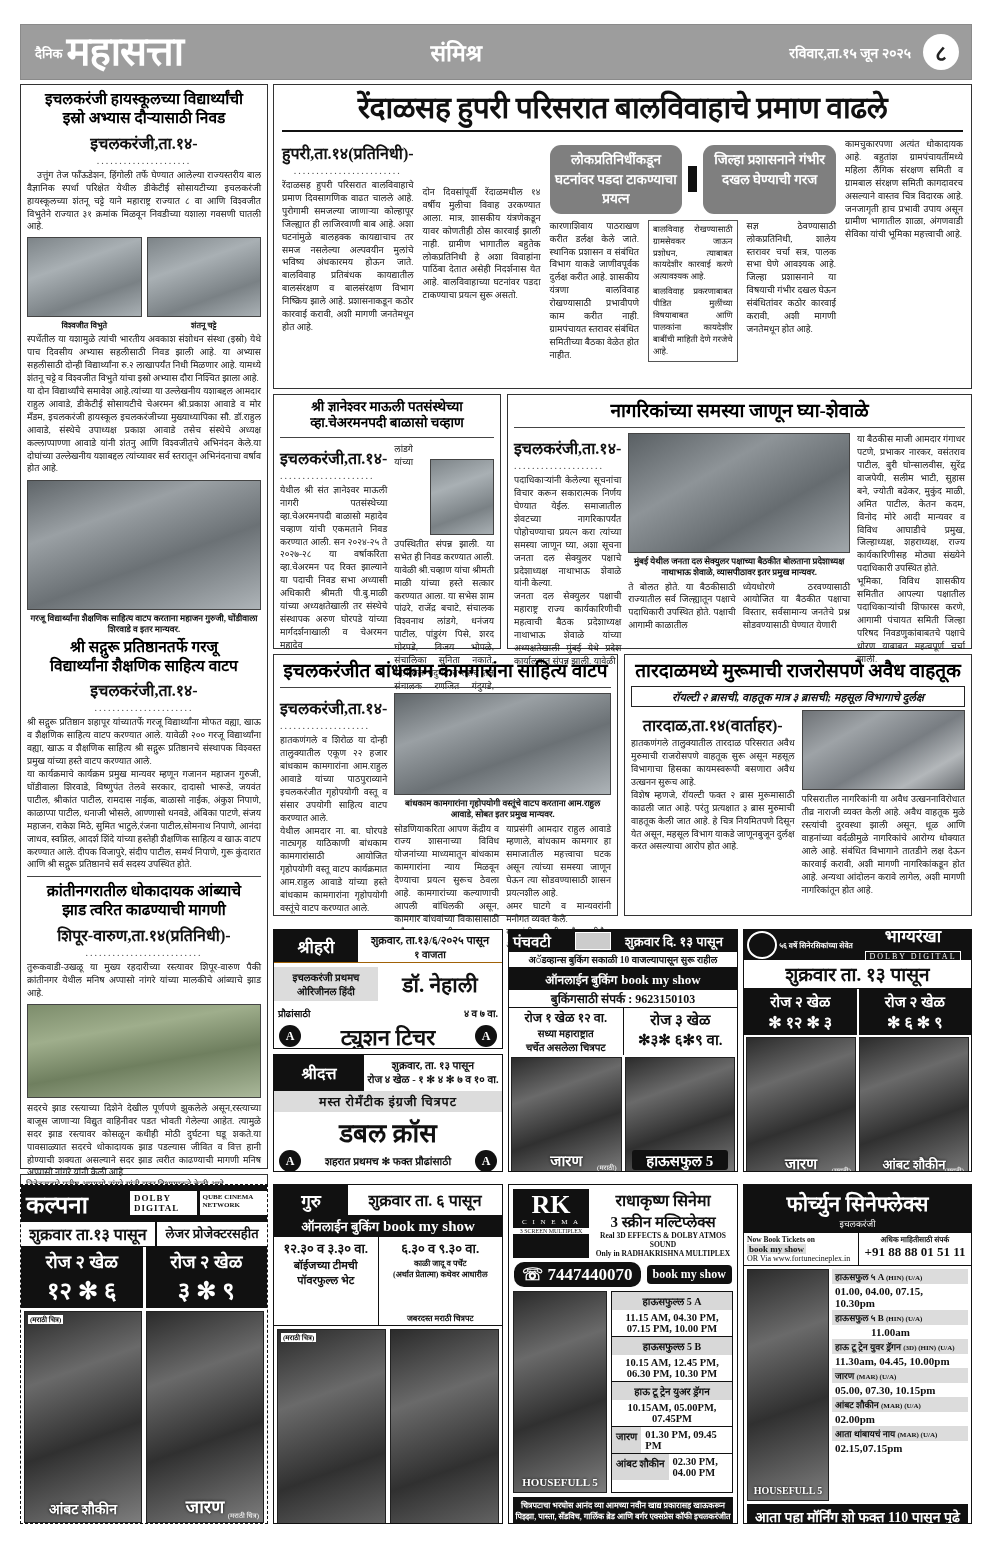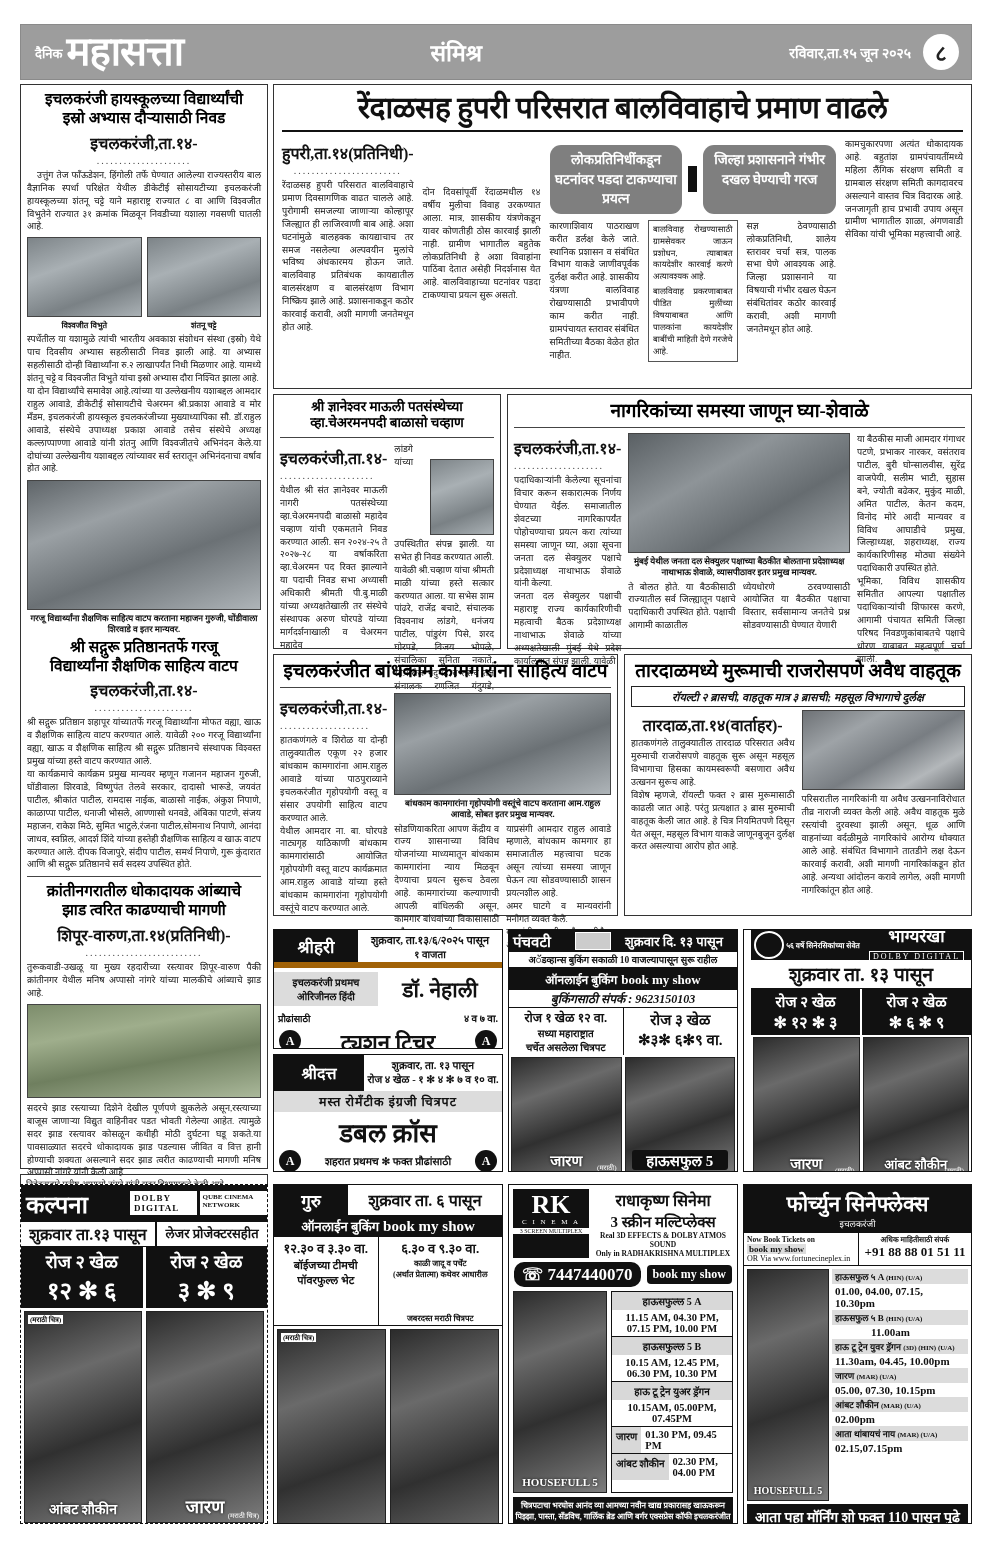--- a/index.html
+++ b/index.html
@@ -284,21 +284,21 @@
     </div>
 
     <div class="adbox" style="position:absolute;left:253px;top:845px;width:230px;height:120px;">
       <div style="display:flex;align-items:stretch;height:32px;">
         <div class="blk ad-title" style="flex:0 0 84px;display:flex;align-items:center;justify-content:center;font-size:17px;">श्रीहरी</div>
         <div style="flex:1;text-align:center;padding-top:2px;">
           <div class="fw" style="font-size:11px;">शुक्रवार, ता.१३/६/२०२५ पासून</div>
           <div class="fw" style="font-size:10px;">१ वाजता</div>
         </div>
       </div>
-      <div style="display:flex;align-items:center;border-top:6px solid #a16207;height:42px;">
+      <div style="display:flex;align-items:center;border-top:1px solid #a16207;height:42px;">
         <div style="flex:0 0 100px;background:#dcdcdc;text-align:center;padding:3px 2px;">
           <div class="fw" style="font-size:10px;">इचलकरंजी प्रथमच</div>
           <div class="fw" style="font-size:10px;">ओरिजीनल हिंदी</div>
         </div>
         <div class="fw" style="flex:1;text-align:center;font-size:21px;">डॉ. नेहाली</div>
       </div>
       <div style="display:flex;align-items:center;justify-content:space-between;padding:1px 4px;">
         <span class="fw" style="font-size:9.5px;">प्रौढांसाठी</span>
         <span class="fw" style="font-size:10px;">४ व ७ वा.</span>
       </div>
@@ -330,21 +330,21 @@
       <div style="display:flex;align-items:center;background:#111;color:#fff;height:22px;">
         <span class="fw" style="flex:0 0 62px;font-size:15px;padding-left:4px;">पंचवटी</span>
         <span style="flex:0 0 34px;height:16px;background:#ccc;border:1px solid #fff;"></span>
         <span class="fw" style="flex:1;text-align:center;font-size:13px;">शुक्रवार दि. १३ पासून</span>
       </div>
       <div class="fw center" style="font-size:9.5px;border-bottom:1px solid #111;padding:1px;">अॅडव्हान्स बुकिंग सकाळी 10 वाजल्यापासून सुरू राहील</div>
       <div style="background:#111;color:#fff;text-align:center;padding:2px 0;">
         <span class="fw" style="font-size:12px;">ऑनलाईन बुकिंग</span>
         <span class="bms" style="font-size:13px;">book my show</span>
       </div>
-      <div class="fw center" style="font-size:12px;border-bottom:1px solid #111;font-style:italic;">बुकिंगसाठी संपर्क : 9623150103</div>
+      <div class="fw center" style="font-size:12px;border-bottom:1px solid #111;">बुकिंगसाठी संपर्क : 9623150103</div>
       <div style="display:flex;">
         <div style="flex:1;border-right:1px solid #111;text-align:center;padding:1px 2px;">
           <div class="fw" style="font-size:12.5px;">रोज १ खेळ १२ वा.</div>
           <div class="fw" style="font-size:10px;">सध्या महाराष्ट्रात</div>
           <div class="fw" style="font-size:10px;">चर्चेत असलेला चित्रपट</div>
         </div>
         <div style="flex:1;text-align:center;padding:1px 2px;">
           <div class="fw" style="font-size:15px;">रोज ३ खेळ</div>
           <div class="fw" style="font-size:15px;">✻३✻ ६✻९ वा.</div>
         </div>
@@ -353,21 +353,21 @@
         <div class="poster" style="flex:1;">
           <div class="ptitle">जारण</div>
           <div class="psub">(मराठी)</div>
         </div>
         <div class="poster" style="flex:1;">
           <div class="ptitle" style="background:#111;margin:0 6px;border-radius:3px;">हाऊसफुल 5</div>
         </div>
       </div>
     </div>
 
-    <div class="adbox" style="position:absolute;left:723px;top:845px;width:229px;height:243px;padding-left:7px;">
+    <div class="adbox" style="position:absolute;left:723px;top:845px;width:229px;height:243px;">
       <div style="display:flex;align-items:center;background:#111;color:#fff;height:30px;">
         <span style="flex:0 0 26px;height:24px;border:2px solid #fff;border-radius:50%;margin-left:3px;"></span>
         <span class="fw" style="flex:0 0 78px;font-size:7.5px;text-align:center;">५६ वर्षे सिनेरसिकांच्या सेवेत</span>
         <span style="flex:1;text-align:center;">
           <span class="fw" style="font-size:17px;display:block;line-height:1;">भाग्यरेखा</span>
           <span style="font-size:8px;letter-spacing:2px;border:1px solid #fff;padding:0 3px;display:inline-block;">DOLBY DIGITAL</span>
         </span>
       </div>
       <div class="fw center" style="font-size:19px;border-bottom:1px solid #111;padding:1px 0;">शुक्रवार ता. १३ पासून</div>
       <div style="display:flex;background:#111;color:#fff;">

